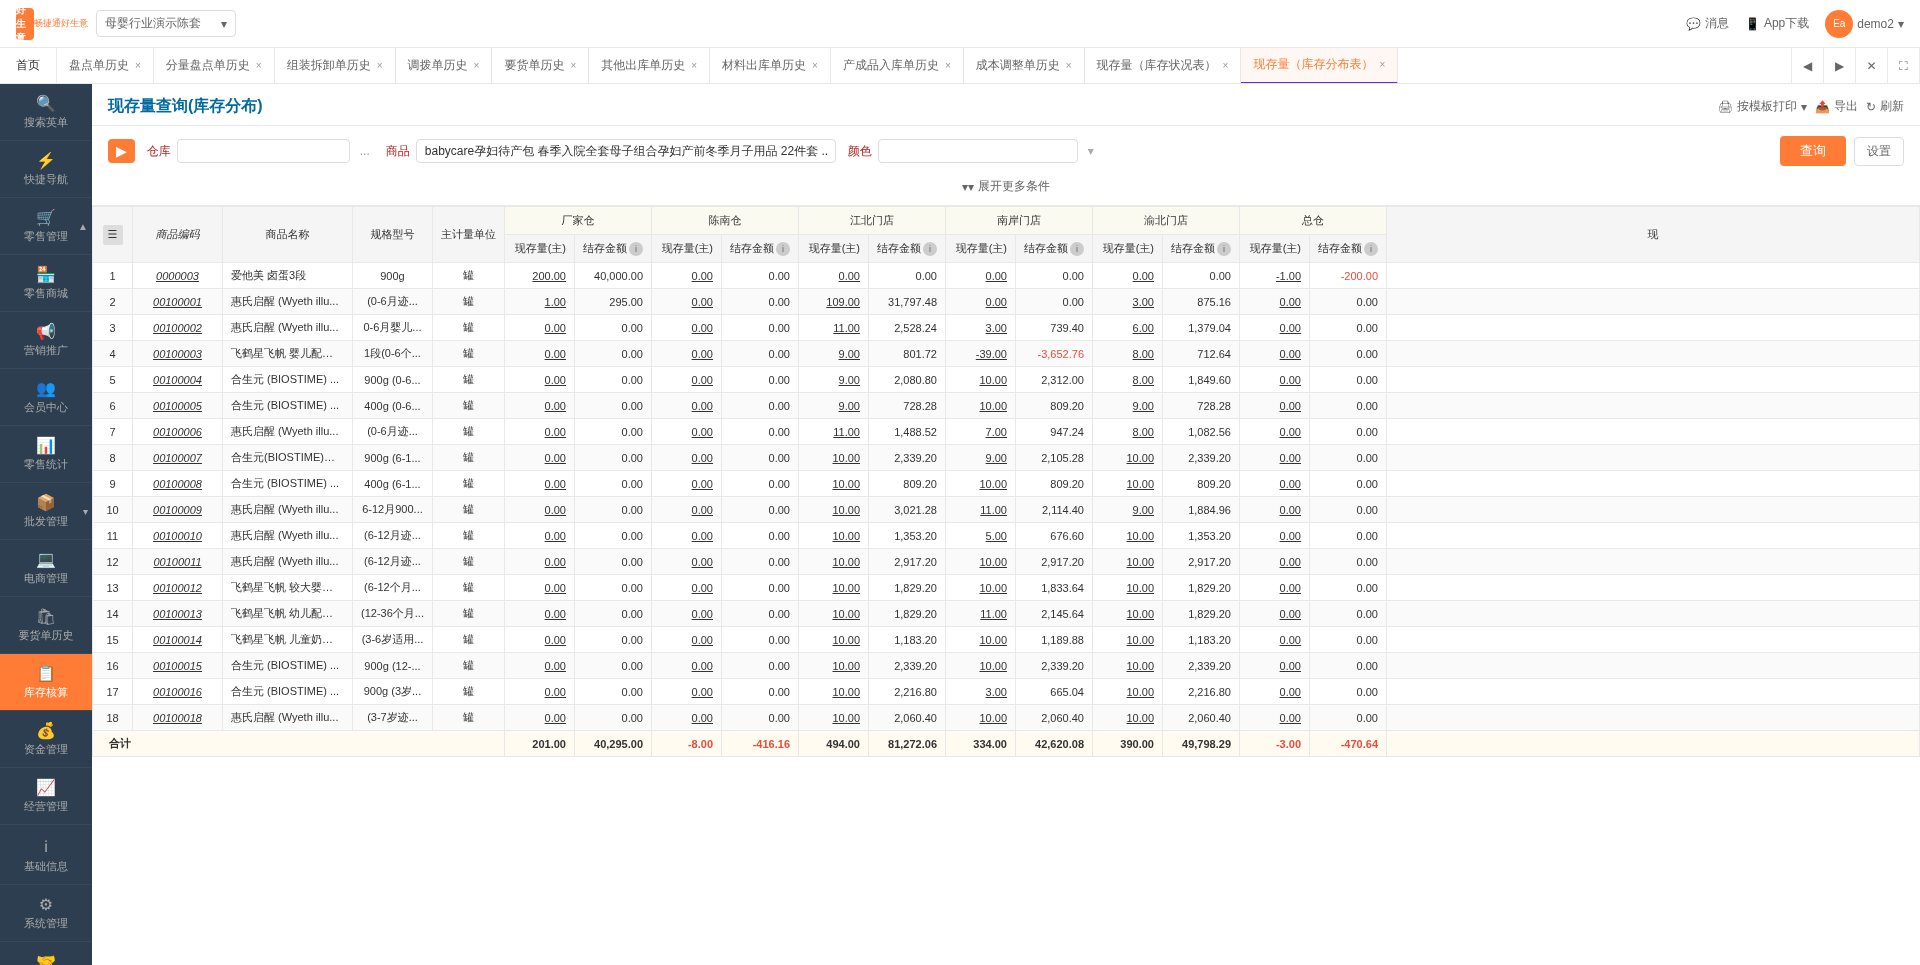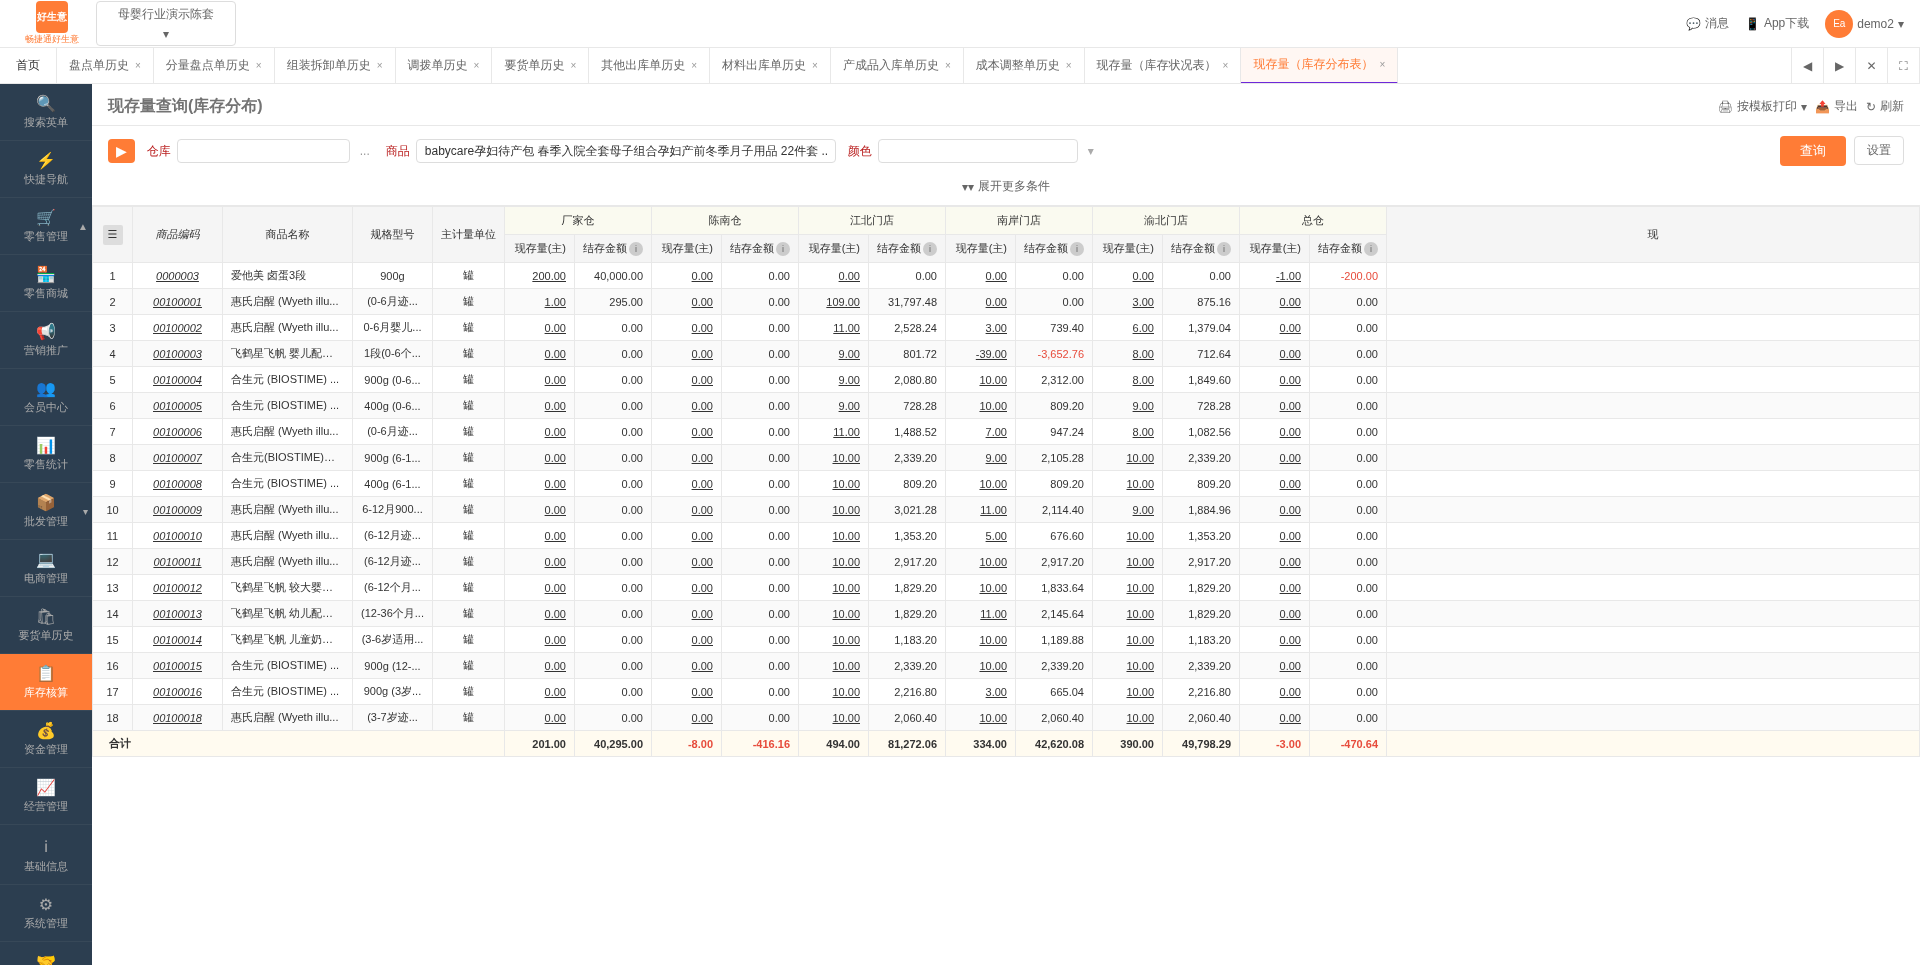--- a/index.html
+++ b/index.html
@@ -1,24 +1,24 @@
 <!DOCTYPE html>
 <html><head>
   <meta charset="utf-8">
   <style>
     * { box-sizing: border-box; margin: 0; padding: 0; }
     body { font-family: 'Microsoft YaHei', Arial, sans-serif; font-size: 12px; background: #f5f5f5; color: #333; overflow: hidden; height: 965px; }
 
     
     .topbar { background: #fff; height: 48px; display: flex; align-items: center; justify-content: space-between; padding: 0 16px; border-bottom: 1px solid #e8e8e8; position: relative; z-index: 100; }
     .topbar-left { display: flex; align-items: center; gap: 8px; }
-    .logo-area { display: flex; flex-direction: column; align-items: center; width: 72px; }
+    .logo-area { display: flex; align-items: center; width: 72px; }
     .logo-icon { width: 32px; height: 32px; background: #ff7c36; border-radius: 4px; display: flex; align-items: center; justify-content: center; color: white; font-size: 10px; font-weight: bold; }
     .logo-text { font-size: 9px; color: #ff7c36; white-space: nowrap; }
-    .industry-selector { display: flex; align-items: center; gap: 4px; padding: 4px 8px; border: 1px solid #ddd; border-radius: 4px; cursor: pointer; font-size: 12px; color: #666; min-width: 140px; justify-content: space-between; flex-direction: column; }
+    .industry-selector { display: flex; align-items: center; gap: 4px; padding: 4px 8px; border: 1px solid #ddd; border-radius: 4px; cursor: pointer; font-size: 12px; color: #666; min-width: 140px; justify-content: space-between; }
     .topbar-right { display: flex; align-items: center; gap: 16px; }
     .topbar-action { display: flex; align-items: center; gap: 4px; color: #666; cursor: pointer; font-size: 12px; }
     .user-avatar { width: 28px; height: 28px; border-radius: 50%; background: #ff7c36; display: flex; align-items: center; justify-content: center; color: white; font-size: 10px; }
 
     
     .nav-tabs { background: #fff; height: 36px; display: flex; align-items: center; border-bottom: 1px solid #e8e8e8; overflow: hidden; position: relative; }
     .nav-home { padding: 0 16px; height: 36px; display: flex; align-items: center; background: #fff; color: #333; border-right: 1px solid #e8e8e8; white-space: nowrap; font-size: 12px; cursor: pointer; }
     .nav-tab { padding: 0 12px; height: 36px; display: flex; align-items: center; gap: 6px; color: #666; border-right: 1px solid #e8e8e8; white-space: nowrap; font-size: 12px; cursor: pointer; }
     .nav-tab.active { background: #fff7f3; color: #ff7c36; border-bottom: 2px solid #6d28d9; }
     .nav-tab .close-btn { color: #999; font-size: 10px; cursor: pointer; }
@@ -30,21 +30,21 @@
     .sidebar { width: 92px; background: #2c3e50; height: 100%; display: flex; flex-direction: column; overflow-y: auto; }
     .sidebar-item { padding: 10px 8px; text-align: center; color: #aaa; cursor: pointer; font-size: 11px; border-bottom: 1px solid #374858; }
     .sidebar-item.active { background: #ff7c36; color: #fff; }
     .sidebar-item .icon { font-size: 16px; margin-bottom: 2px; display: block; }
 
     
     .main { flex: 1; overflow: hidden; display: flex; flex-direction: column; background: #f5f5f5; }
 
     
     .page-header { background: #fff; padding: 12px 16px 8px; border-bottom: 1px solid #e8e8e8; display: flex; align-items: center; justify-content: space-between; }
-    .page-title { font-size: 16px; font-weight: bold; color: #737373; }
+    .page-title { font-size: 16px; font-weight: bold; color: #0369a1; }
     .page-actions { display: flex; align-items: center; gap: 8px; }
     .action-link { display: flex; align-items: center; gap: 4px; color: #666; font-size: 12px; cursor: pointer; }
 
     
     .filter-bar { background: #fff; padding: 10px 16px; border-bottom: 1px solid #e8e8e8; display: flex; align-items: center; gap: 12px; flex-wrap: wrap; }
     .filter-row { display: flex; align-items: center; gap: 12px; width: 100%; }
     .filter-item { display: flex; align-items: center; gap: 6px; }
     .filter-label { color: #b91c1c; white-space: nowrap; font-size: 12px; }
     .filter-input { border: 1px solid #ddd; border-radius: 4px; padding: 4px 8px; font-size: 12px; color: #333; min-width: 80px; }
     .filter-input-wide { border: 1px solid #ddd; border-radius: 4px; padding: 4px 8px; font-size: 12px; color: #333; width: 420px; }
@@ -267,21 +267,21 @@
         </div>
         <div class="filter-item">
           <span class="filter-label">商品</span>
           <input class="filter-input-wide" type="text" value="babycare孕妇待产包 春季入院全套母子组合孕妇产前冬季月子用品 22件套 ..." style="">
         </div>
         <div class="filter-item">
           <span class="filter-label">颜色</span>
           <input class="filter-input" type="text" style="width: 200px;" value="">
           <span style="color:#aaa;margin-left:4px;">▾</span>
         </div>
-        <div style="margin-left:auto;display:flex;gap:8px;align-items:flex-start;">
+        <div style="margin-left:auto;display:flex;gap:8px;align-items:flex-end;">
           <button class="query-btn">查询</button>
           <button class="set-btn">设置</button>
         </div>
       </div>
       <div style="width:100%;display:flex;justify-content:center;">
         <div class="expand-btn">
           <span>▾▾</span>
           <span>展开更多条件</span>
         </div>
       </div>

